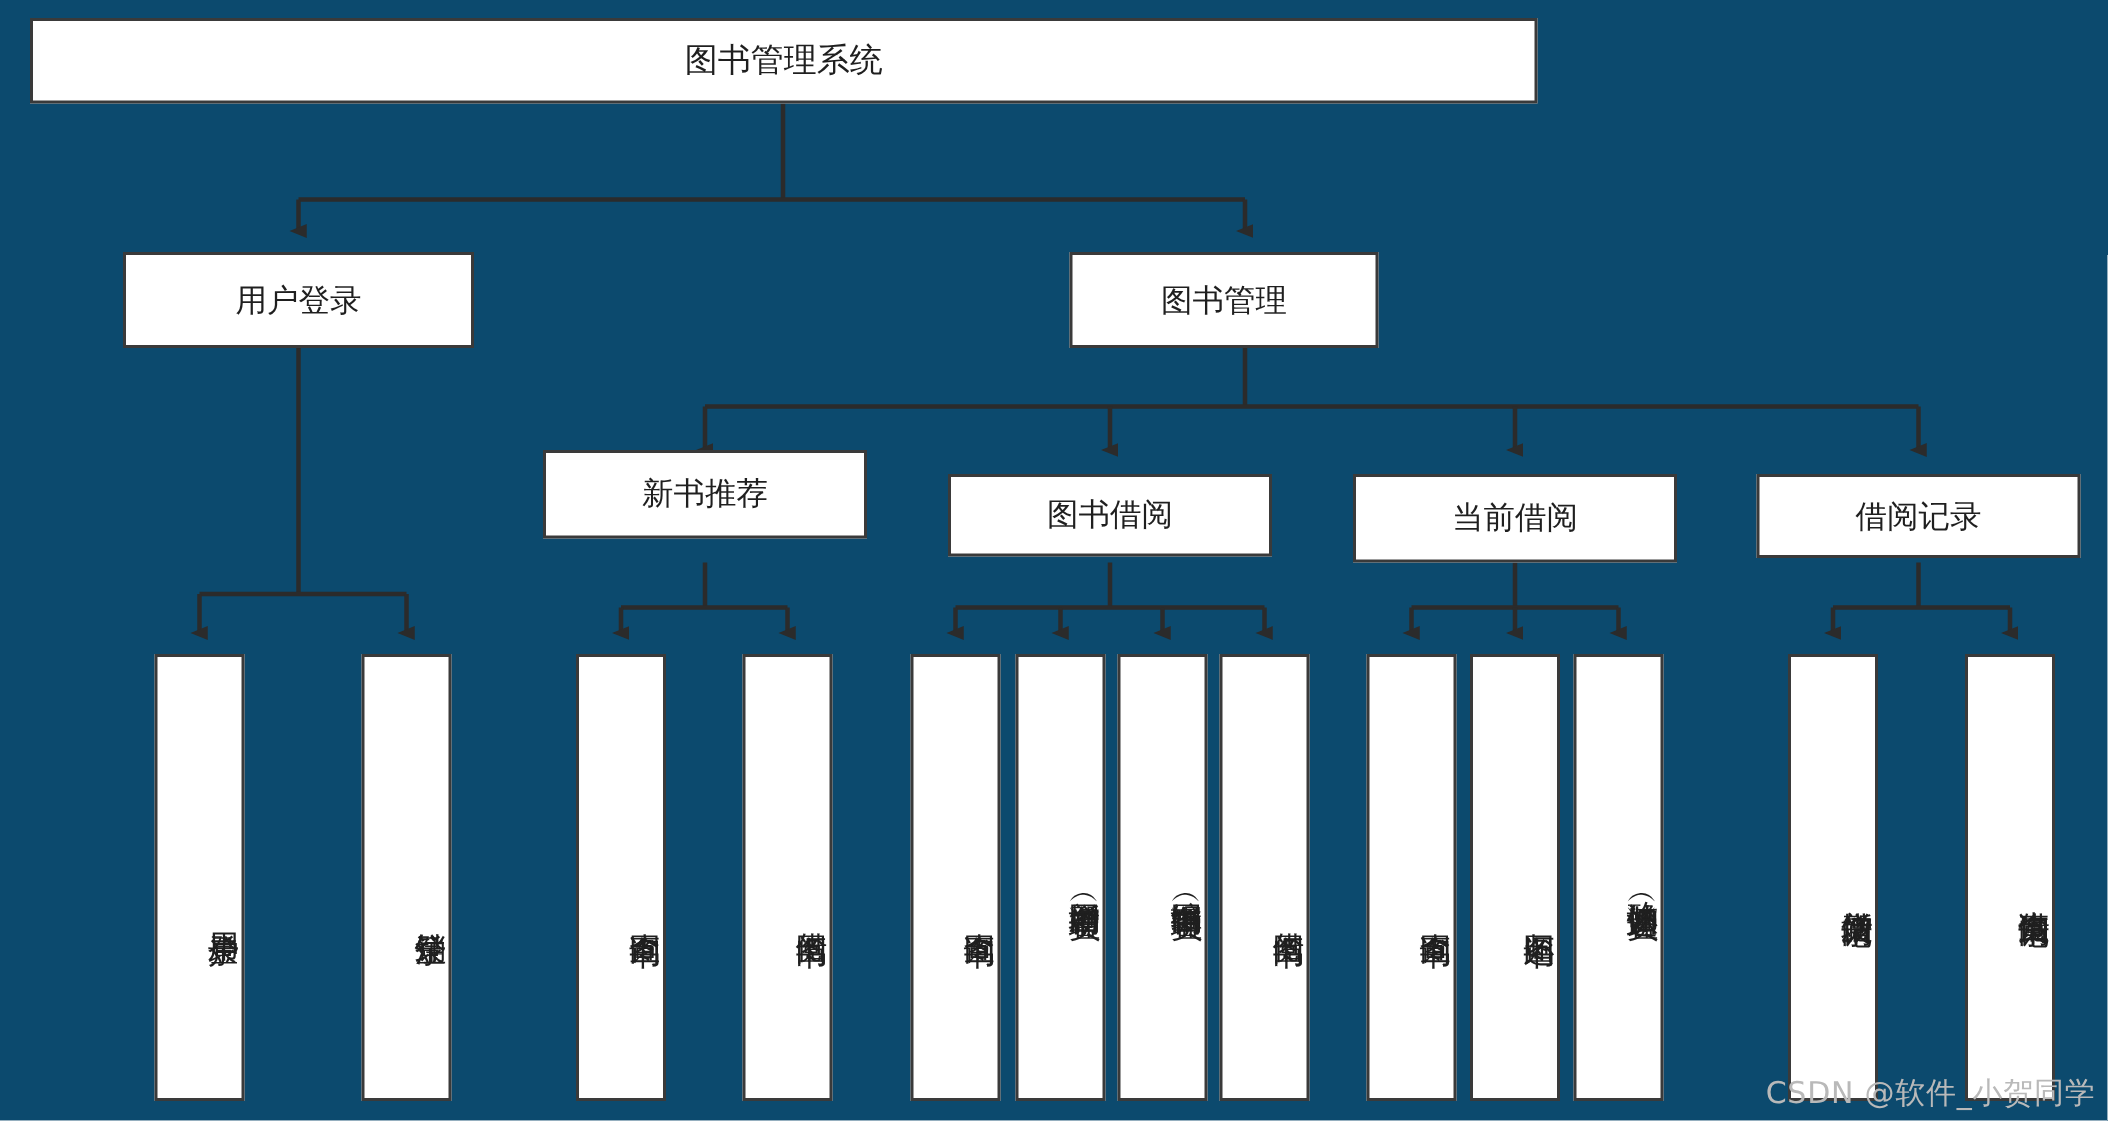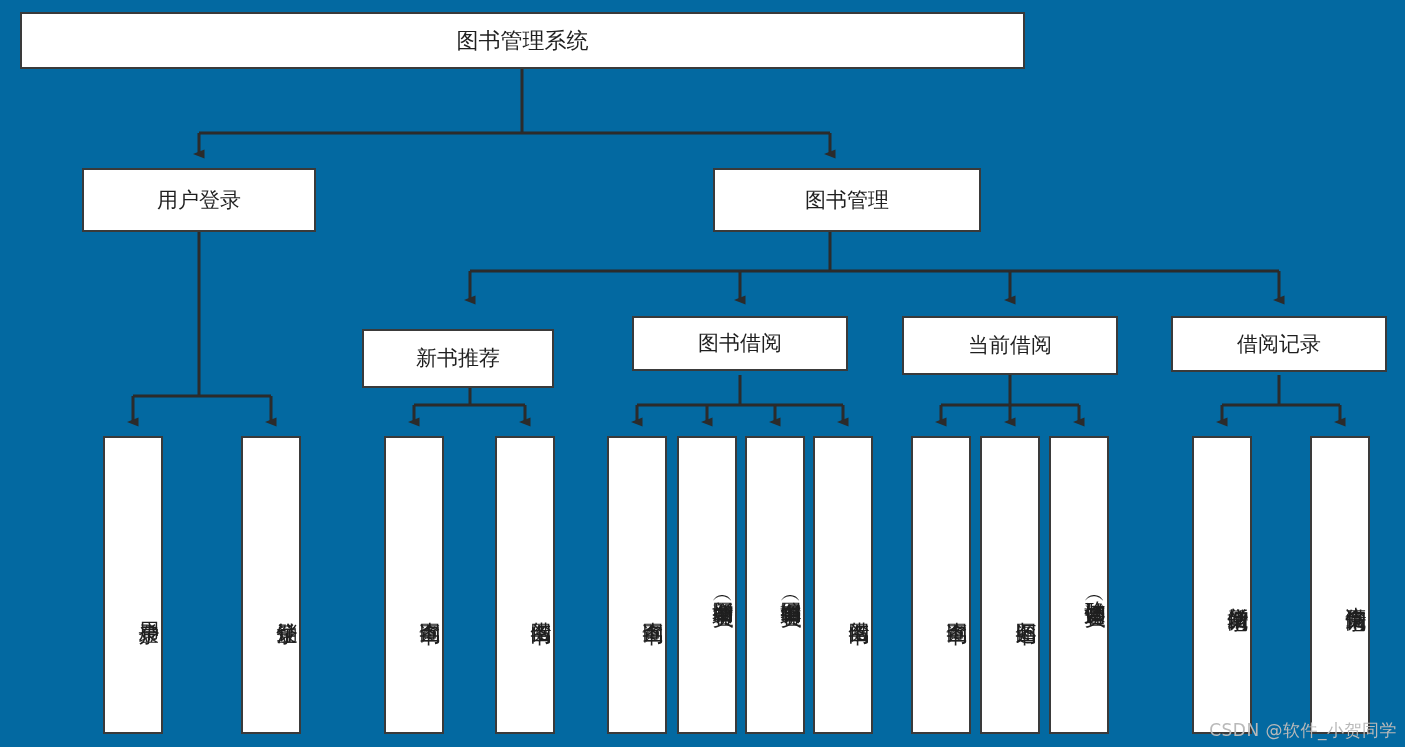--- a/index.html
+++ b/index.html
@@ -7,21 +7,21 @@
     padding: 0;
     background: #ffffff;
   }
   body {
     font-family: "DejaVu Sans", "Liberation Sans", sans-serif;
   }
   #canvas {
     position: relative;
     width: 1405px;
     height: 747px;
-    background: #0369a1;
+    background: #0c4a6e;
     overflow: hidden;
   }
   svg#edges {
     position: absolute;
     left: 0;
     top: 0;
     width: 1405px;
     height: 747px;
     pointer-events: none;
   }
@@ -58,21 +58,21 @@
     padding-top: 6px;
   }
   .node-label {
     display: block;
     white-space: pre;
   }
   .watermark {
     position: absolute;
     right: 8px;
     bottom: 5px;
-    font-size: 17px;
+    font-size: 20px;
     color: #b9b9b9;
     letter-spacing: 0.5px;
     white-space: nowrap;
   }
 </style>
 </head>
 <body>
 
 <div id="canvas">
 
@@ -126,25 +126,25 @@
     </g>
   </svg>
 
   <div class="node root" style="left:20px; top:12px; width:1005px; height:57px;">
     <span class="node-label">图书管理系统</span>
   </div>
 
   <div class="node h" style="left:82px; top:168px; width:234px; height:64px;">
     <span class="node-label">用户登录</span>
   </div>
-  <div class="node h" style="left:713px; top:168px; width:268px; height:64px;">
+  <div class="node h" style="left:713px; top:168px; width:206px; height:64px;">
     <span class="node-label">图书管理</span>
   </div>
 
-  <div class="node h" style="left:362px; top:329px; width:192px; height:59px;">
+  <div class="node h" style="left:362px; top:300px; width:216px; height:59px;">
     <span class="node-label">新书推荐</span>
   </div>
   <div class="node h" style="left:632px; top:316px; width:216px; height:55px;">
     <span class="node-label">图书借阅</span>
   </div>
   <div class="node h" style="left:902px; top:316px; width:216px; height:59px;">
     <span class="node-label">当前借阅</span>
   </div>
   <div class="node h" style="left:1171px; top:316px; width:216px; height:56px;">
     <span class="node-label">借阅记录</span>

